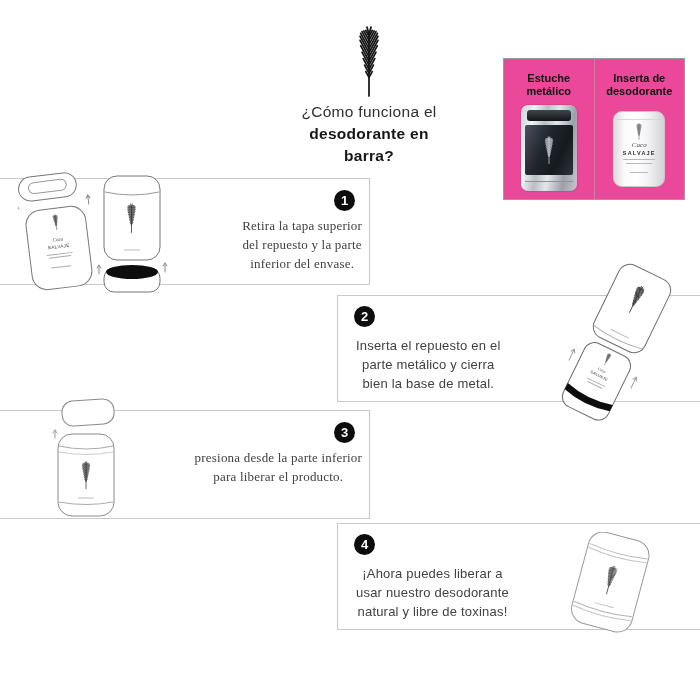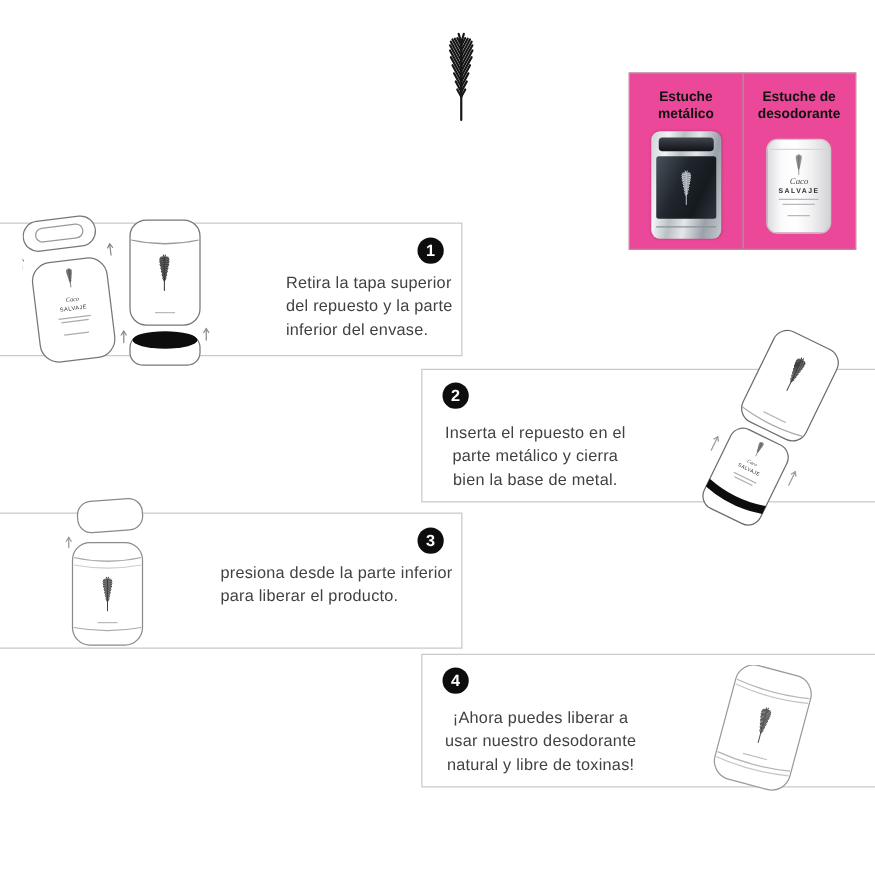--- a/index.html
+++ b/index.html
@@ -60,21 +60,21 @@
   #step2{left:337px;top:295px;width:375px;height:105px;}
   #step3{left:-12px;top:410px;width:380px;height:107px;}
   #step4{left:337px;top:523px;width:375px;height:105px;}
   .badge{
     position:absolute;width:21px;height:21px;border-radius:50%;background:#0d0d0d;
     color:#fff;font-weight:bold;font-size:13px;display:flex;align-items:center;justify-content:center;
   }
   .badge.b-right{right:14px;top:11px;}
   .badge.b-left{left:16px;top:10px;}
   .step-text{position:absolute;font-size:13px;line-height:19px;letter-spacing:.2px;color:#414141;}
-  .step-text.align-right{right:7px;top:37px;text-align:left;}
+  .step-text.align-right{right:7px;top:37px;text-align:center;font-family:Liberation Serif, serif;}
   .step-text.align-left{left:18px;top:40px;text-align:center;}
   
   .illus{position:absolute;}
   #illus1{left:18px;top:162px;width:150px;height:132px;}
   #illus2{left:543px;top:258px;width:150px;height:168px;}
   #illus3{left:48px;top:398px;width:78px;height:122px;}
   #illus4{left:546px;top:532px;width:128px;height:102px;}
   svg text{font-family:"Liberation Sans",sans-serif;}
   .svg-script{font-family:"Liberation Serif",serif;font-style:italic;}
 </style>
@@ -113,36 +113,41 @@
           <line x1="20" y1="52" x2="16.9" y2="46.3"></line>
             <line x1="20" y1="52" x2="23.1" y2="46.3"></line>
         </g>
       </symbol>
     </defs>
   </svg>
 
   <svg class="header-fern" viewBox="0 0 46 76">
     <use href="#fern" width="46" height="74" stroke="#161616" stroke-width="1.7" fill="none"></use>
   </svg>
+  <div class="title">
+    <div>¿Cómo funciona el</div>
+    <div class="t-bold">desodorante en</div>
+    <div class="t-bold">barra?</div>
+  </div>
 
   <div class="legend">
     <div class="legend-cell">
       <div class="legend-label">Estuche metálico</div>
       <div class="case-photo">
         <div class="case-window"></div>
         <div class="case-panel">
           <svg width="16" height="34" viewBox="0 0 16 34">
             <use href="#fern" width="16" height="34" stroke="#c2c8ce" stroke-width="2" fill="none"></use>
           </svg>
         </div>
         <div class="case-seam"></div>
       </div>
     </div>
     <div class="legend-cell">
-      <div class="legend-label">Estuche de desodorante</div>
+      <div class="legend-label">Inserta de desodorante</div>
       <div class="tin-photo">
         <div class="tin-seam"></div>
         <svg class="tin-fern" viewBox="0 0 10 17">
           <use href="#fern" width="10" height="17" stroke="#6f6f6f" stroke-width="2.4" fill="none"></use>
         </svg>
         <div class="tin-script">Caco</div>
         <div class="tin-brand">SALVAJE</div>
         <div class="tin-line l1"></div>
         <div class="tin-line l2"></div>
         <div class="tin-line l3"></div>

